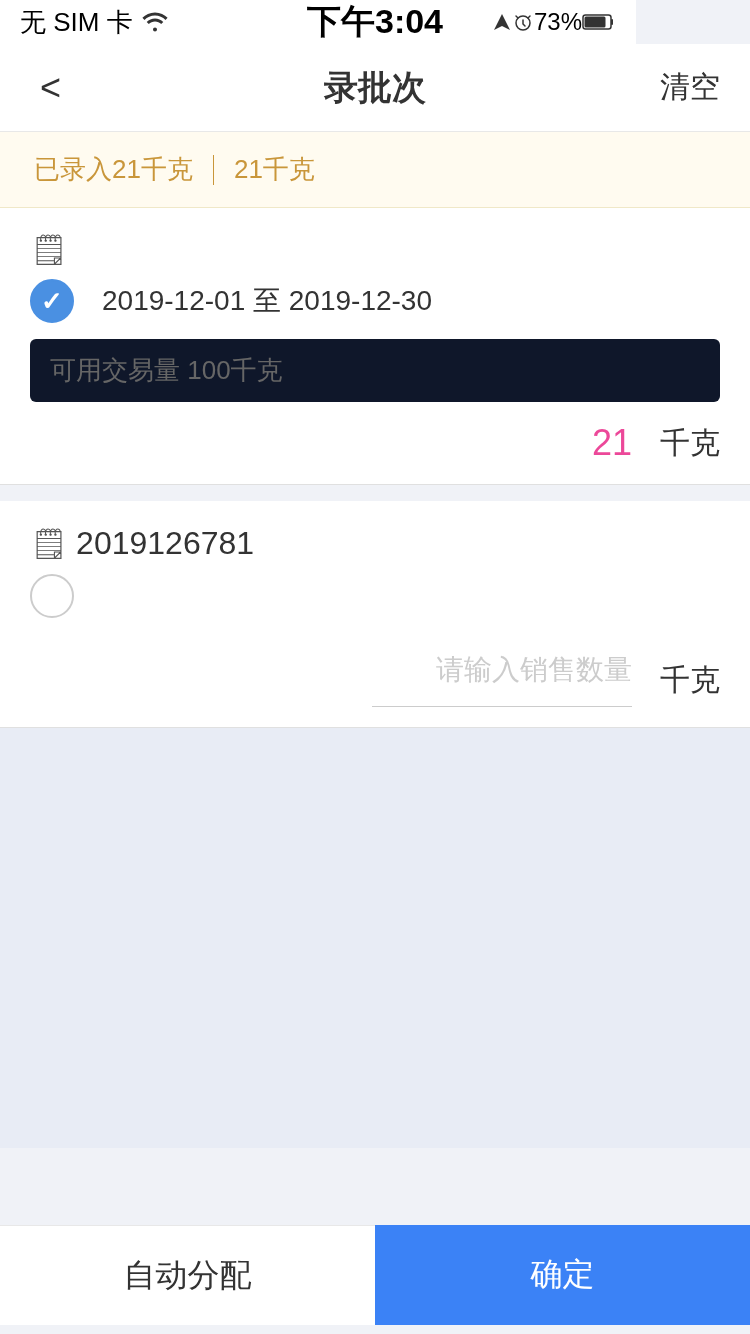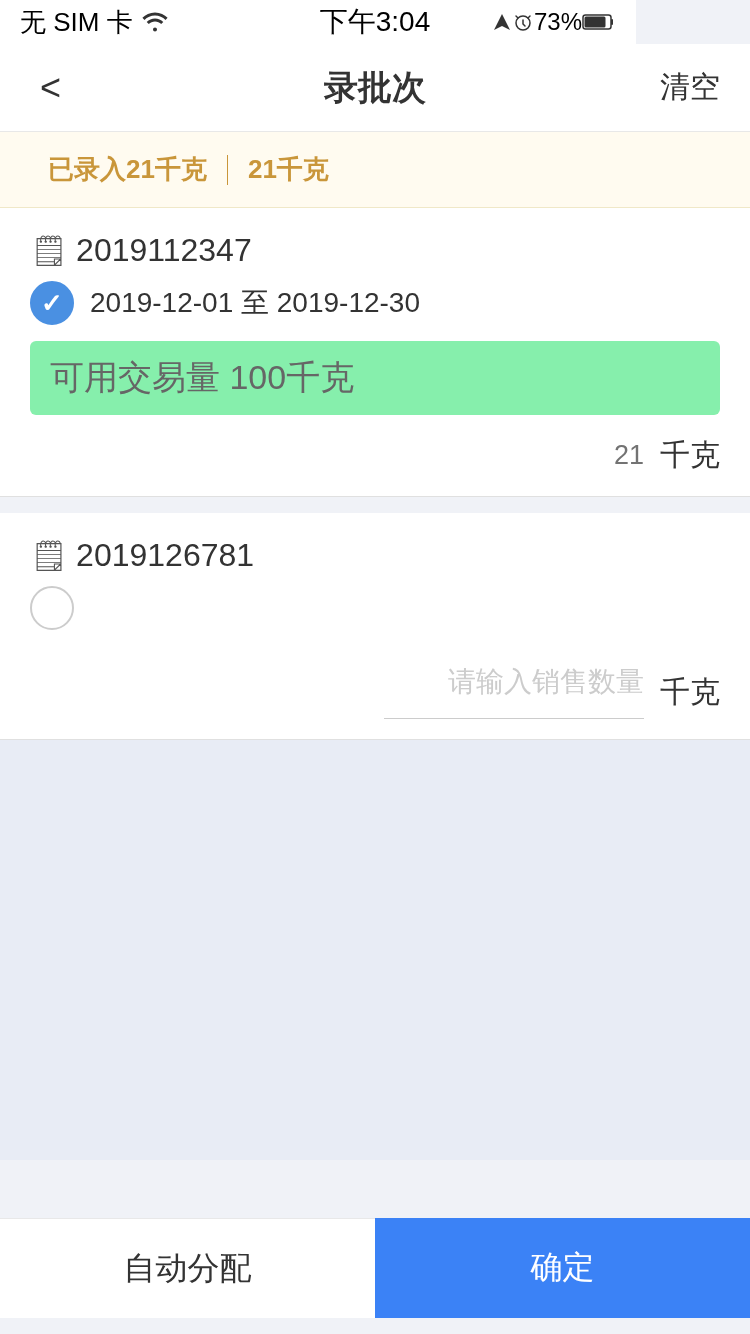--- a/index.html
+++ b/index.html
@@ -24,22 +24,22 @@
       font-size: 28px;
     }
     .status-left {
       display: flex;
       align-items: center;
       gap: 8px;
       font-size: 26px;
       font-weight: 500;
     }
     .status-center {
-      font-size: 28px;
-      font-weight: 400;
+      font-size: 34px;
+      font-weight: 700;
       position: absolute;
       left: 50%;
       transform: translateX(-50%);
     }
     .status-right {
       display: flex;
       align-items: center;
       font-size: 24px;
     }
 
@@ -71,26 +71,25 @@
     .nav-clear {
       font-size: 30px;
       color: #333;
       cursor: pointer;
     }
 
     
     .summary-bar {
       width: 750px;
       background: #fffbf0;
-      padding: 20px 48px;
+      padding: 20px 34px;
       display: flex;
       align-items: center;
       gap: 20px;
       border-bottom: 1px solid #f0e8c8;
-      font-weight: bold;
     }
     .summary-label {
       font-size: 26px;
       color: #c9963a;
     }
     .summary-divider {
       width: 1px;
       height: 30px;
       background: #c9963a;
     }
@@ -121,21 +120,21 @@
     }
     .batch-id-text {
       font-size: 32px;
       color: #333;
       font-weight: 500;
     }
 
     .batch-date-row {
       display: flex;
       align-items: center;
-      gap: 16px;
+      gap: 28px;
       margin-bottom: 16px;
     }
     .radio-circle {
       width: 44px;
       height: 44px;
       border-radius: 50%;
       border: 2px solid #ccc;
       background: #fff;
       flex-shrink: 0;
       display: flex;
@@ -151,24 +150,24 @@
       color: #fff;
       font-size: 26px;
       font-weight: bold;
     }
     .batch-date-text {
       font-size: 28px;
       color: #333;
     }
 
     .batch-available {
-      background: #86efac;
+      background: #0f172a;
       border-radius: 6px;
       padding: 14px 20px;
-      font-size: 34px;
+      font-size: 26px;
       color: #666;
       margin: 0 0 0 0;
     }
 
     
     .quantity-row {
       display: flex;
       align-items: center;
       justify-content: flex-end;
       padding: 20px 30px;
@@ -184,20 +183,21 @@
       background: transparent;
       min-width: 80px;
     }
     .quantity-input::placeholder {
       color: #ccc;
       font-size: 28px;
     }
     .quantity-unit {
       font-size: 30px;
       color: #333;
+      margin-left: 12px;
     }
     .input-underline {
       border-bottom: 1px solid #ccc;
       padding-bottom: 20px;
     }
 
     
     .batch-separator {
       height: 16px;
       background: #f0f2f7;
@@ -209,21 +209,21 @@
       flex: 1;
       min-height: 400px;
     }
 
     
     .bottom-bar {
       width: 750px;
       height: 100px;
       display: flex;
       position: fixed;
-      bottom: 16px;
+      bottom: 9px;
       left: 0;
       background: #fff;
     }
     .btn-auto {
       flex: 1;
       display: flex;
       align-items: center;
       justify-content: center;
       font-size: 32px;
       color: #333;
@@ -297,30 +297,29 @@
   <div class="summary-divider"></div>
   <span class="summary-value">21千克</span>
 </div>
 
 <div class="content-wrapper">
 
   <div class="batch-item">
     <div class="batch-item-inner">
       <div class="batch-id-row">
         <span class="batch-id-icon">🗒</span>
-        <span class="batch-id-text">2019112347</span>
       </div>
       <div class="batch-date-row">
         <div class="radio-circle selected"></div>
         <span class="batch-date-text">2019-12-01 至 2019-12-30</span>
       </div>
       <div class="batch-available">可用交易量 100千克</div>
     </div>
     <div class="quantity-row">
-      <span class="quantity-input" style="color:#737373; font-size:27px;">21</span>
+      <span class="quantity-input" style="color:#ec4899; font-size:36px;">21</span>
       <span class="quantity-unit">千克</span>
     </div>
   </div>
 
   <div class="batch-separator"></div>
 
   <div class="batch-item">
     <div class="batch-item-inner">
       <div class="batch-id-row">
         <span class="batch-id-icon">🗒</span>

